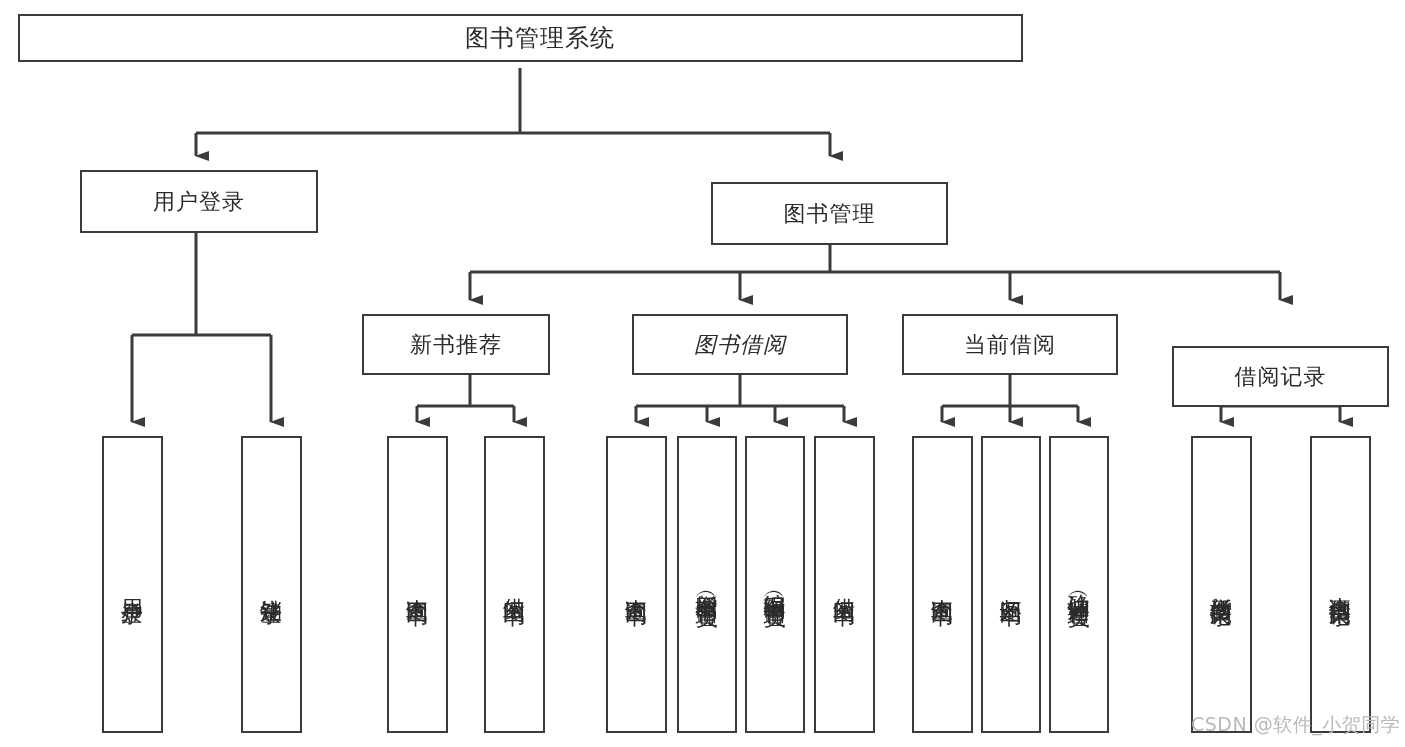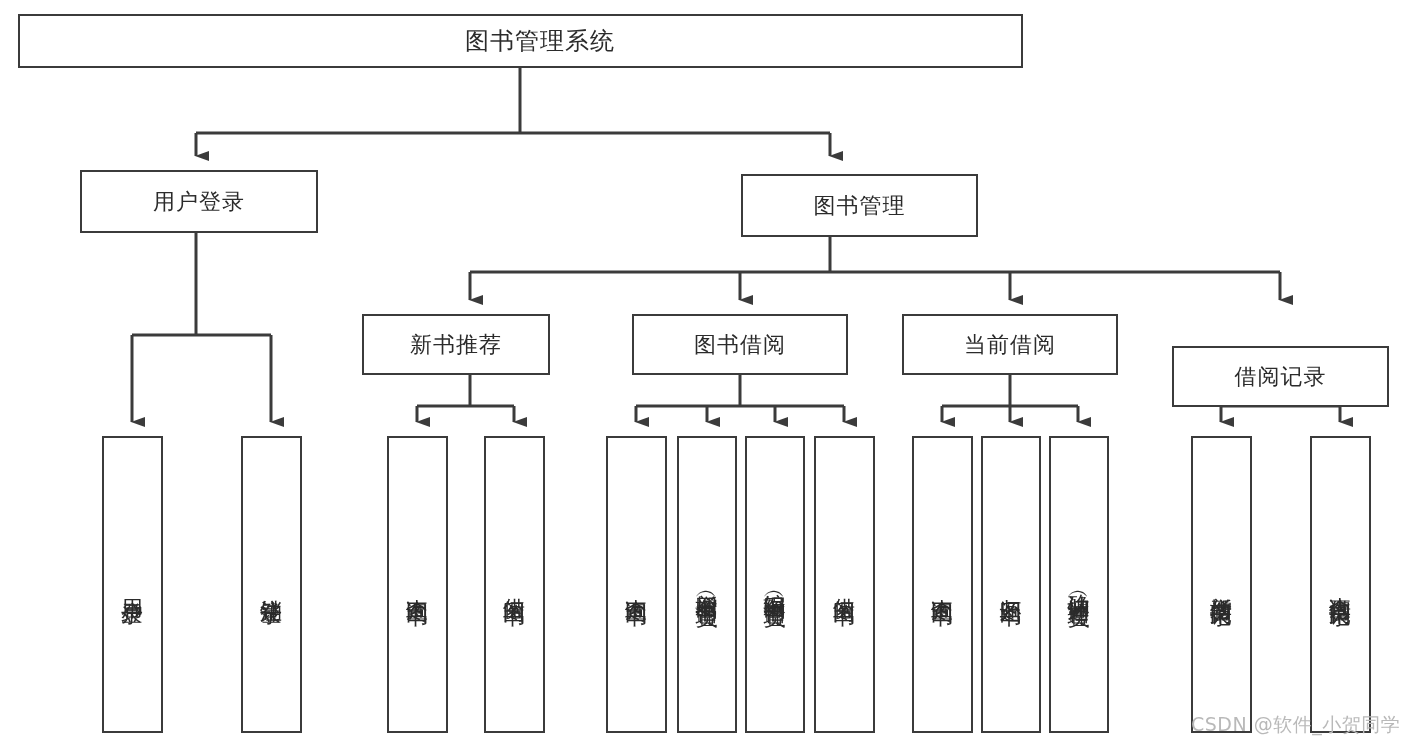--- a/index.html
+++ b/index.html
@@ -101,27 +101,27 @@
       <path d="M1010,406 L1010,422" marker-end="url(#arw)"></path>
       <path d="M1078,406 L1078,422" marker-end="url(#arw)"></path>
 
       <path d="M1280,375 L1280,406"></path>
       <path d="M1221,406 L1340,406"></path>
       <path d="M1221,406 L1221,422" marker-end="url(#arw)"></path>
       <path d="M1340,406 L1340,422" marker-end="url(#arw)"></path>
     </g>
   </svg>
 
-  <div class="node horiz root" style="left:18px;top:14px;width:1005px;height:54px;padding-left:39px;">图书管理系统</div>
+  <div class="node horiz root" style="left:18px;top:14px;width:1005px;height:48px;padding-left:39px;">图书管理系统</div>
 
   <div class="node horiz" style="left:80px;top:170px;width:238px;height:63px;">用户登录</div>
-  <div class="node horiz" style="left:711px;top:174px;width:237px;height:63px;margin-left:30px;">图书管理</div>
+  <div class="node horiz" style="left:711px;top:182px;width:237px;height:63px;">图书管理</div>
 
   <div class="node horiz" style="left:362px;top:314px;width:188px;height:61px;">新书推荐</div>
-  <div class="node horiz" style="left:632px;top:314px;width:216px;height:61px;">图书借阅</div>
+  <div class="node horiz" style="left:632px;top:314px;width:216px;height:61px;font-style:italic;">图书借阅</div>
   <div class="node horiz" style="left:902px;top:314px;width:216px;height:61px;">当前借阅</div>
   <div class="node horiz" style="left:1172px;top:314px;width:217px;height:61px;margin-top:32px;">借阅记录</div>
 
   <div class="node vert" style="left:102px;top:436px;width:61px;height:297px;">
       <span>用户登录</span>
     </div>
 
   <div class="node vert" style="left:241px;top:436px;width:61px;height:297px;">
       <span>注销登录</span>
     </div>

